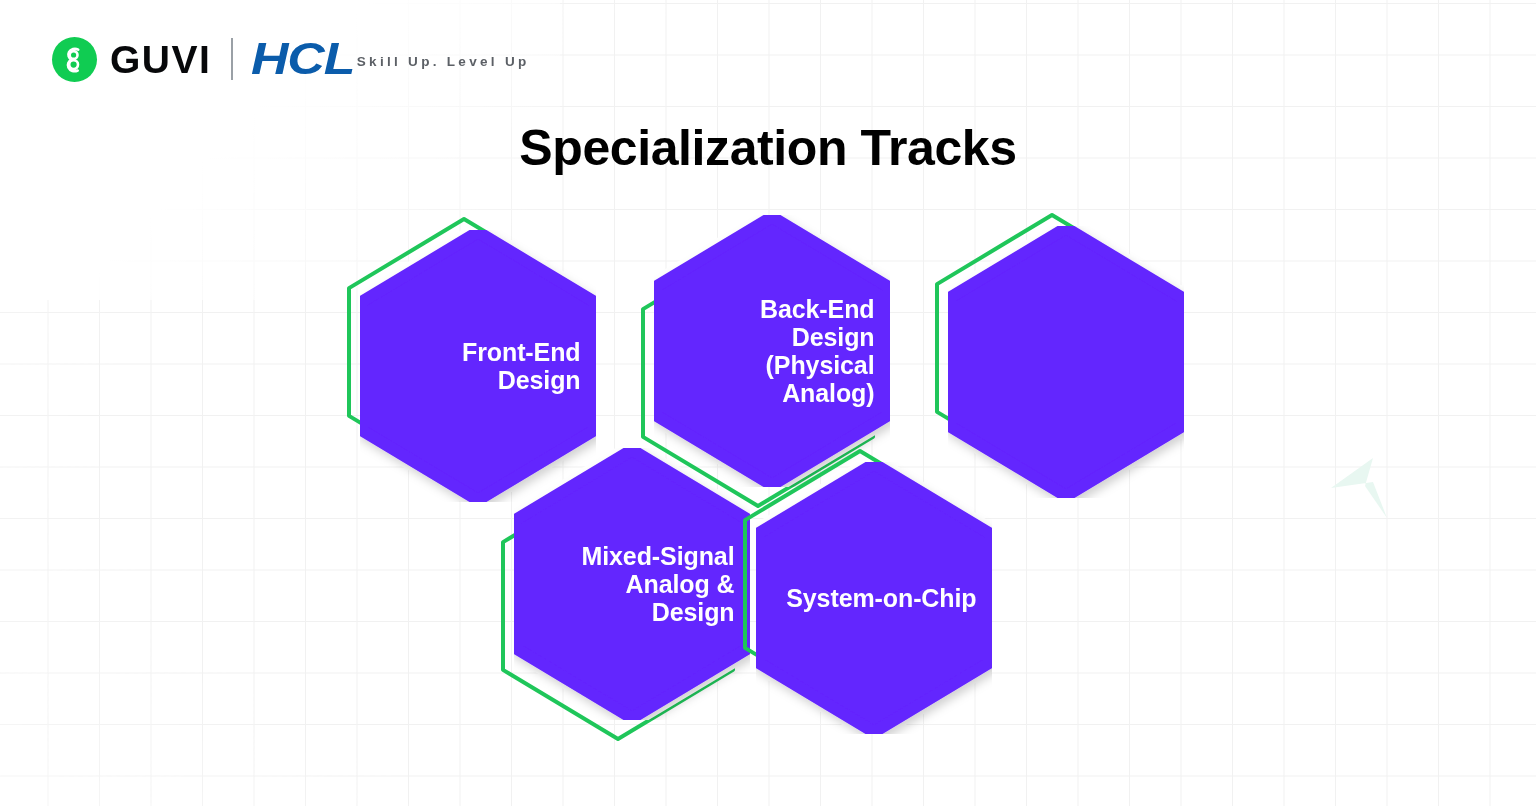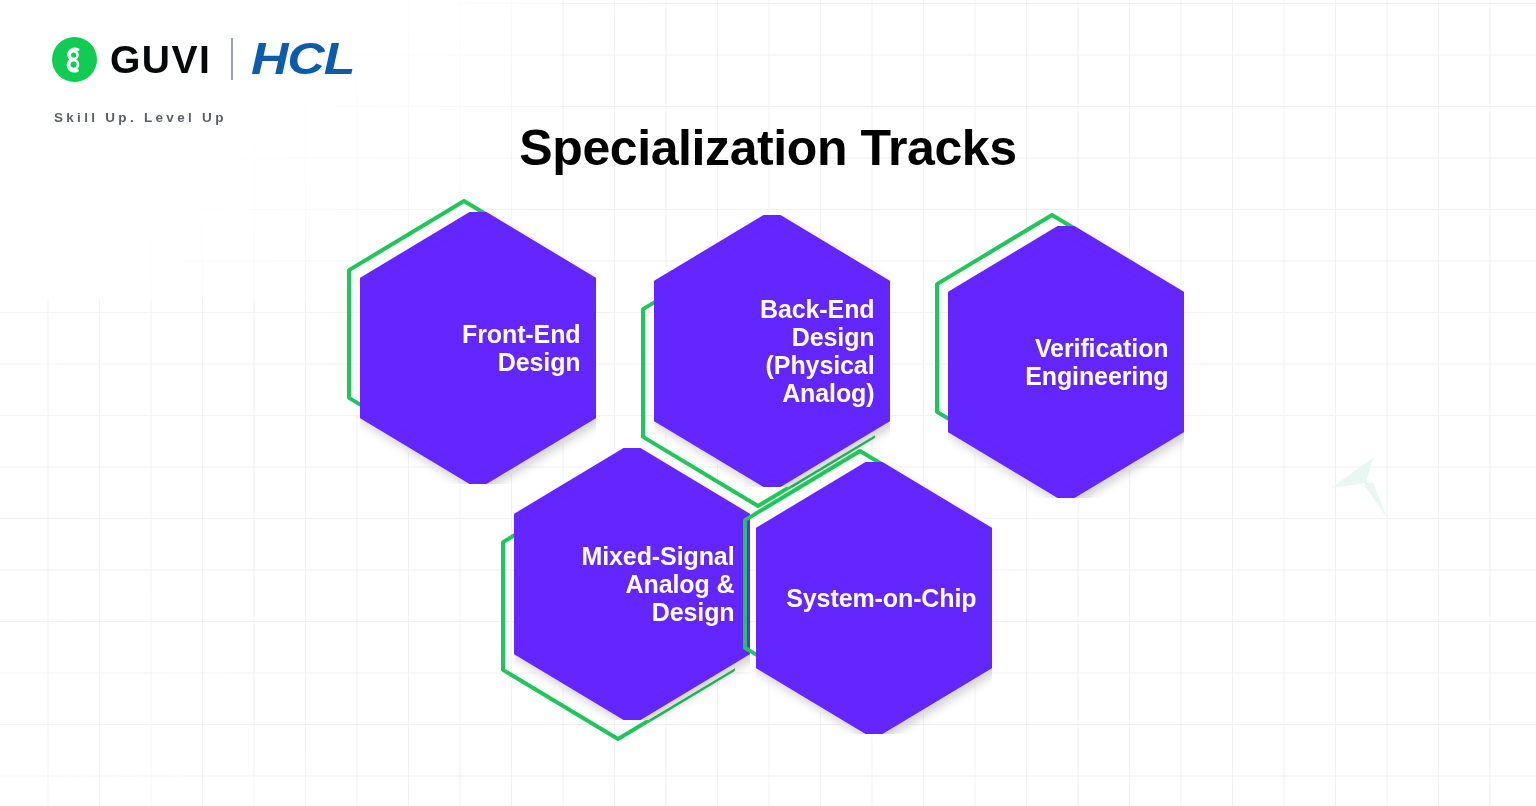--- a/index.html
+++ b/index.html
@@ -33,21 +33,21 @@
 
   
   .deco-arrow{
     position:absolute; left:1325px; top:452px; width:62px; height:72px;
     pointer-events:none;
   }
 
   
   .brand-bar{
     position:absolute; left:52px; top:31px;
-    display:flex; flex-direction:column; gap:0px;
+    display:flex; gap:16px;
   }
   .logo-row{ display:flex; align-items:center; height:56px; }
   .guvi-mark{
     width:45px; height:45px; border-radius:50%;
     background:#10CC52; position:relative; flex:none;
   }
   .guvi-mark svg{ position:absolute; left:0; top:0; }
   .guvi-word{
     font-size:39px; font-weight:700; letter-spacing:1.5px;
     color:#07080A; margin-left:13px; line-height:1;
@@ -123,21 +123,21 @@
     <div class="logo-divider"></div>
     <div class="hcl-word">HCL</div>
   </div>
   <div class="tagline">Skill Up. Level Up</div>
 </div>
 
 <div class="page-title">Specialization Tracks</div>
 
 <div class="hex-stage">
 
-<div class="hex-group" style="left: 360px; top: 212px; text-decoration: underline;">
+<div class="hex-group" style="left: 360px; top: 230px; text-decoration: underline;">
       <div class="hex-outline" style="left: -14px; top: -14px;"><svg width="236" height="272" viewBox="0 0 236 272">
           <path d="M 118 3
           L 233 72.16
           L 233 199.84
           L 118 269
           L 3 199.84
           L 3 72.16 Z" fill="none" stroke="#1FC65A" stroke-width="4" stroke-linejoin="round" stroke-linecap="round"></path>
         </svg></div>
       <div class="hex-solid">
         <svg width="236" height="272" viewBox="0 0 236 272">
@@ -223,24 +223,20 @@
           L 118 272
           L 0 201.28
           L 0 70.72 Z" fill="#FFFFFF" stroke="#FFFFFF" stroke-width="17" stroke-linejoin="round"></path>
           <path d="M 118 2
           L 234 71.68
           L 234 200.32
           L 118 270
           L 2 200.32
           L 2 71.68 Z" fill="#6425FE" stroke="#6425FE" stroke-width="12" stroke-linejoin="round" filter="url(#sh2)"></path>
         </svg>
-        <div class="hex-label">
-          <div>Verification</div>
-          <div>Engineering</div>
-        </div>
       </div>
     </div>
     <div class="hex-group" style="left: 514px; top: 448px;">
       <div class="hex-outline" style="left: -14px; top: 22px;"><svg width="236" height="272" viewBox="0 0 236 272">
           <path d="M 118 3
           L 233 72.16
           L 233 199.84
           L 118 269
           L 3 199.84
           L 3 72.16 Z" fill="none" stroke="#1FC65A" stroke-width="4" stroke-linejoin="round" stroke-linecap="round"></path>

